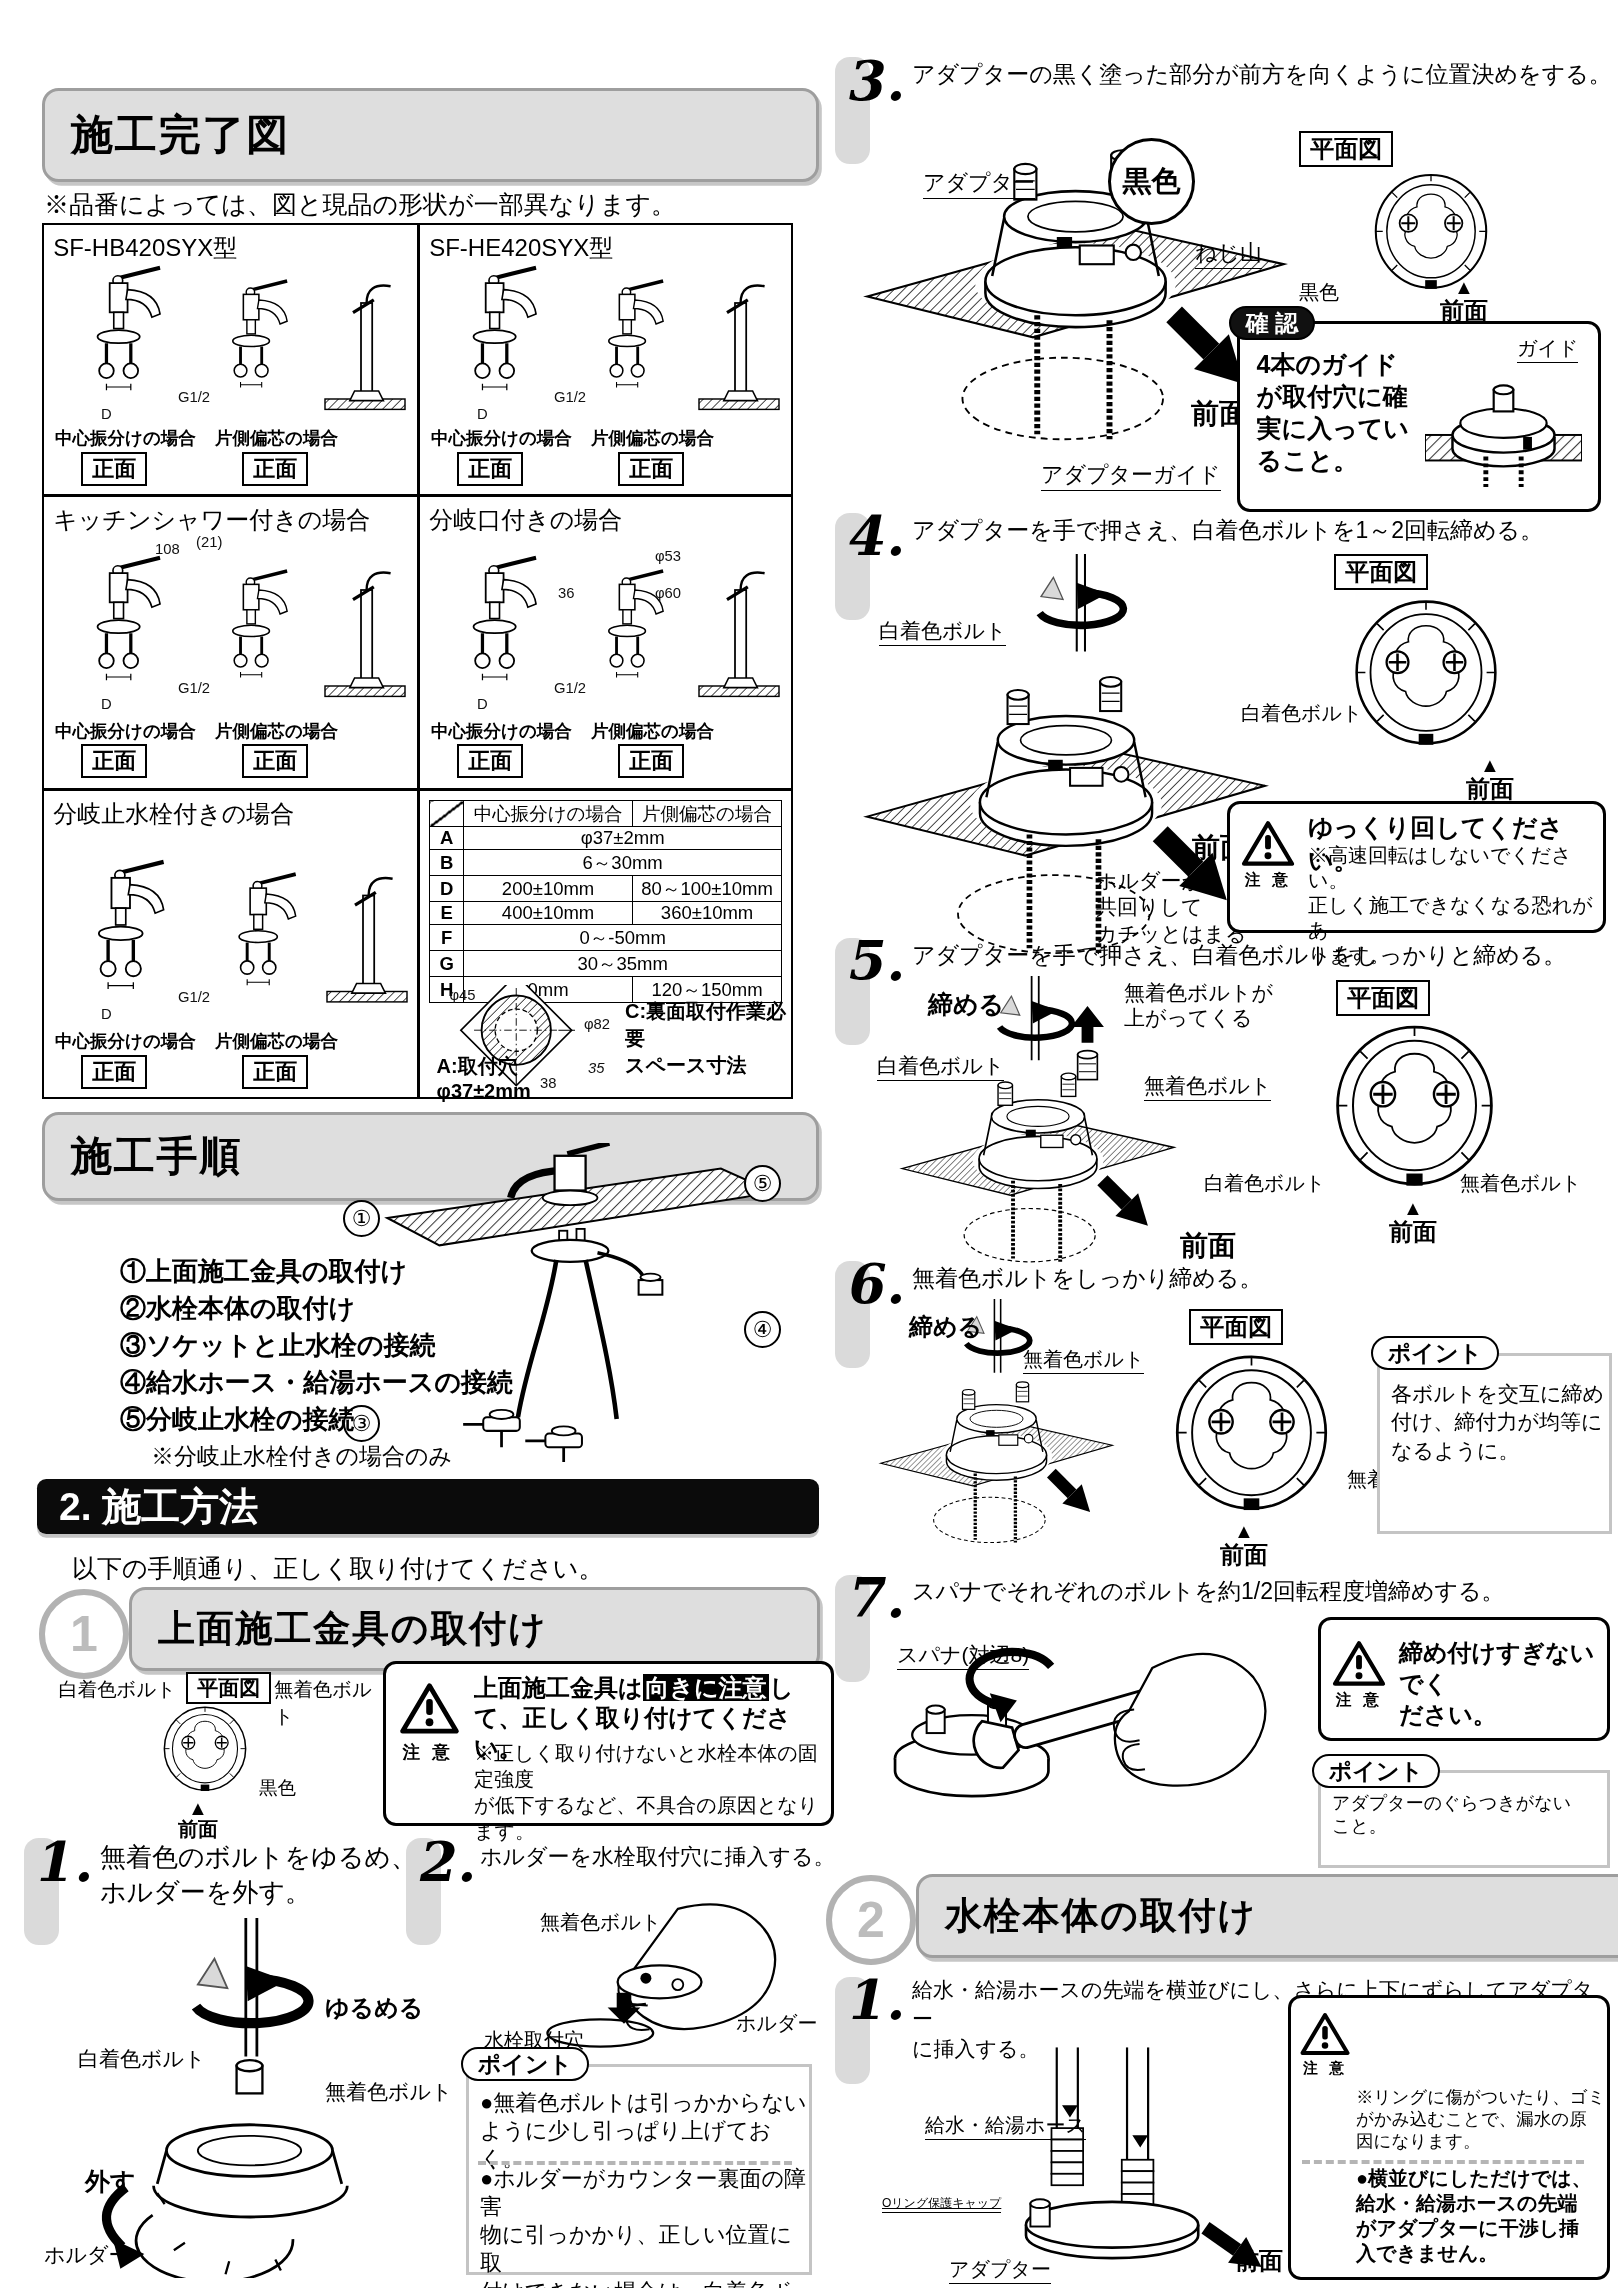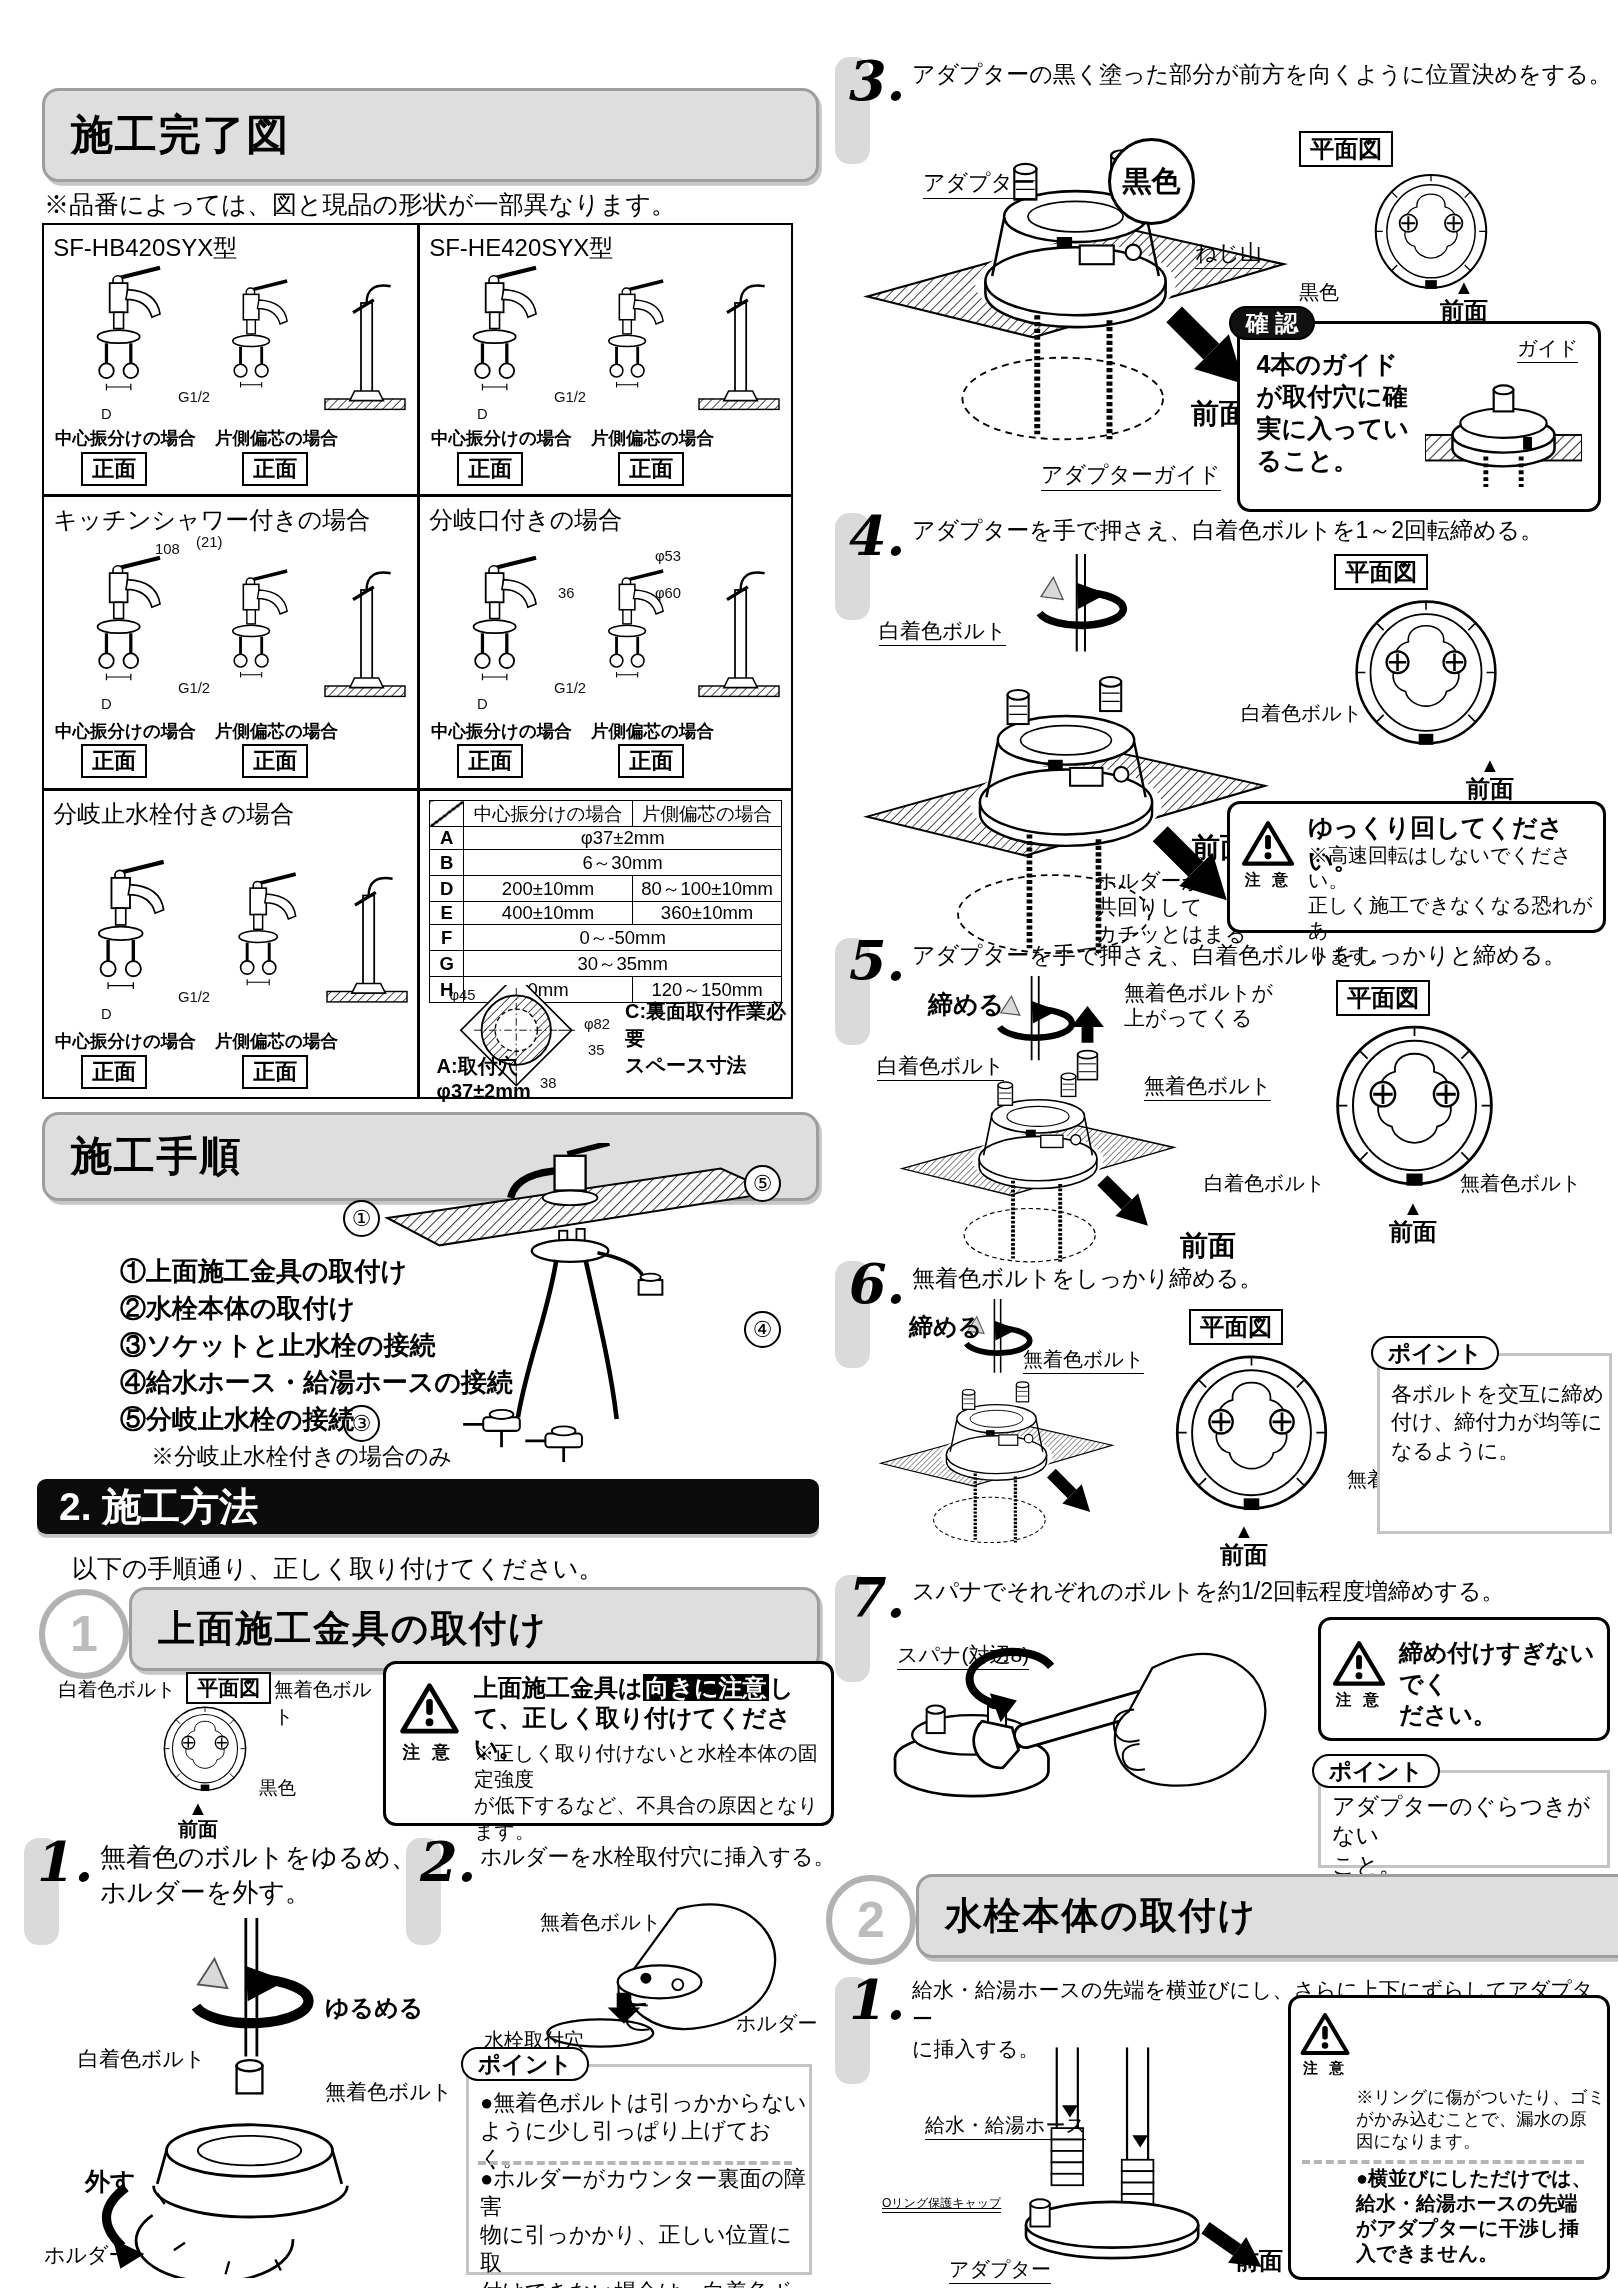--- a/index.html
+++ b/index.html
@@ -401,21 +401,21 @@
               <td>0mm</td>
               <td>120～150mm</td>
             </tr>
       </tbody>
         </table>
       <svg class="abs" style="left:28px;top:194px" width="138" height="113" viewBox="0 0 170 150">
           <use href="#sy-mount"></use>
         </svg>
       <div class="abs dim" style="left:29.5px;top:196px;">φ45</div>
       <div class="abs dim" style="left:164px;top:225px;">φ82</div>
-      <div class="abs dim" style="left:168px;top:251px;">35</div>
+      <div class="abs dim" style="left:168px;top:269px;font-style:italic;">35</div>
       <div class="abs dim" style="left:120px;top:284px;">38</div>
       <div class="abs pre" style="left:205px;top:207px;font-size:20px;font-weight:bold;">C:裏面取付作業必要
 スペース寸法</div>
       <div class="abs pre" style="left:16.6px;top:262px;font-size:20px;font-weight:bold;">A:取付穴
 φ37±2mm</div>
     </div>
   </div>
 
   <div class="abs ghdr" style="left:42px;top:1112px;width:745px;height:83px;font-size:41px;">
     <span>施工手順</span>
@@ -636,21 +636,21 @@
   <div class="lbl" style="left:897px;top:1641px;font-size:21px;border-bottom:1.8px solid #000;">スパナ(対辺8)</div>
   <div class="abs cbox" style="left:1318px;top:1617px;width:286px;height:118px;">
     <svg class="abs" style="left:11px;top:18.5px" width="54" height="49" viewBox="0 0 100 92">
         <use href="#sy-warn"></use>
       </svg>
     <div class="abs warnhead" style="left:14.8px;top:70px;font-size:15.7px;">注 意</div>
     <div class="abs pre" style="left:78px;top:16.6px;font-size:24px;font-weight:bold;line-height:1.3;">締め付けすぎないでく
 ださい。</div>
   </div>
   <div class="abs gbox" style="left:1318px;top:1770px;width:286px;height:92px;">
-    <div class="abs pre" style="left:11px;top:18.5px;font-size:23px;line-height:1.3;">アダプターのぐらつきがない
+    <div class="abs pre" style="left:11px;top:18.5px;font-size:18px;line-height:1.3;">アダプターのぐらつきがない
 こと。</div>
   </div>
   <div class="abs pill" style="left:1312px;top:1754px;">ポイント</div>
 
   <div class="abs circnum" style="left:826px;top:1875px;width:78px;height:78px;">2</div>
   <div class="abs ghdr" style="left:916px;top:1874px;width:687px;height:78px;font-size:37px;">
     <span>水栓本体の取付け</span>
   </div>
 
   <div class="abs tab" style="left:835px;top:1977px;width:35px;height:107px;"></div>

